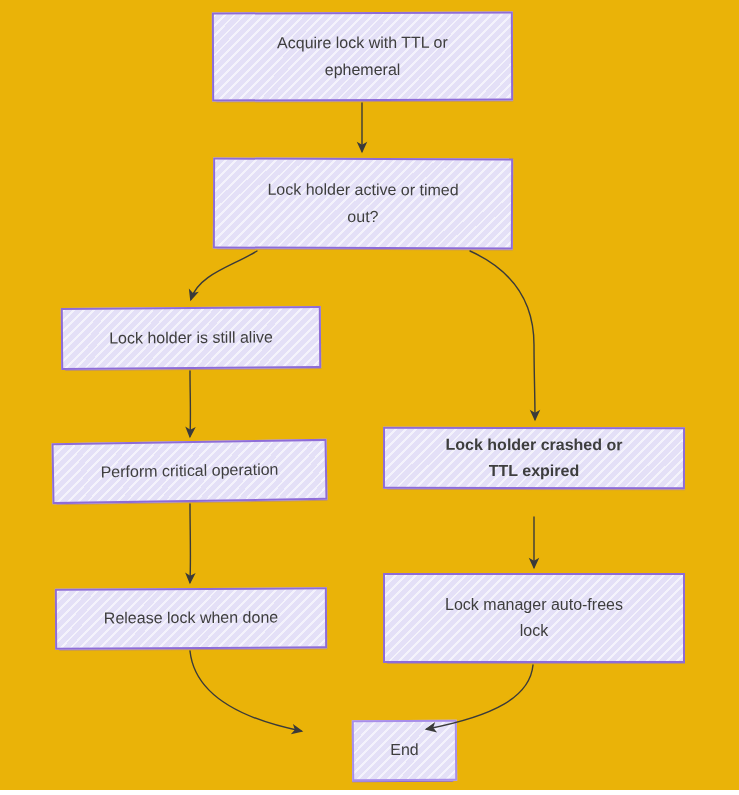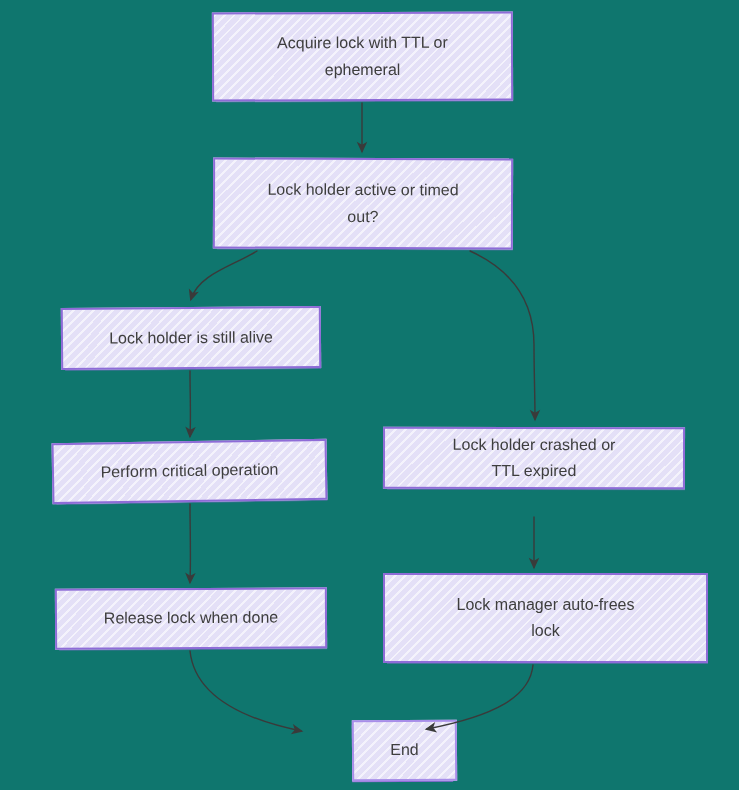--- a/index.html
+++ b/index.html
@@ -2,21 +2,21 @@
 <html><head>
 <meta charset="utf-8">
 <style>
   html, body { margin: 0; padding: 0; }
   body { background: #ffffff; font-family: "Liberation Sans", sans-serif; }
 
   .page {
     position: relative;
     width: 739px;
     height: 795px;
-    background: #0f766e;
+    background: #eab308;
     overflow: hidden;
   }
 
   .node {
     position: absolute;
     box-sizing: border-box;
     display: flex;
     align-items: center;
     justify-content: center;
     text-align: center;
@@ -80,26 +80,26 @@
   </div>
 
   <div class="node" style="left:52px; top:441px; width:275px; height:61px; transform:rotate(-0.9deg);">
     <span>Perform critical operation</span>
   </div>
 
   <div class="node" style="left:55px; top:588px; width:272px; height:61px; transform:rotate(-0.3deg);">
     <span>Release lock when done</span>
   </div>
 
-  <div class="node" style="left:383px; top:427px; width:302px; height:62px; transform:rotate(0.1deg);">
+  <div class="node" style="left:383px; top:427px; width:302px; height:62px; transform:rotate(0.1deg);font-weight:bold;">
     <span>Lock holder crashed or
 TTL expired</span>
   </div>
 
-  <div class="node" style="left:383px; top:573px; width:325px; height:90px;">
+  <div class="node" style="left:383px; top:573px; width:302px; height:90px;">
     <span>Lock manager auto-frees
 lock</span>
   </div>
 
   <div class="node end" style="left:312px; top:720px; width:105px; height:61px; transform:rotate(-0.4deg);margin-left:40px;">
     <span>End</span>
   </div>
 
   <svg class="wires" width="739" height="795" viewBox="0 0 739 795">
     <defs>

